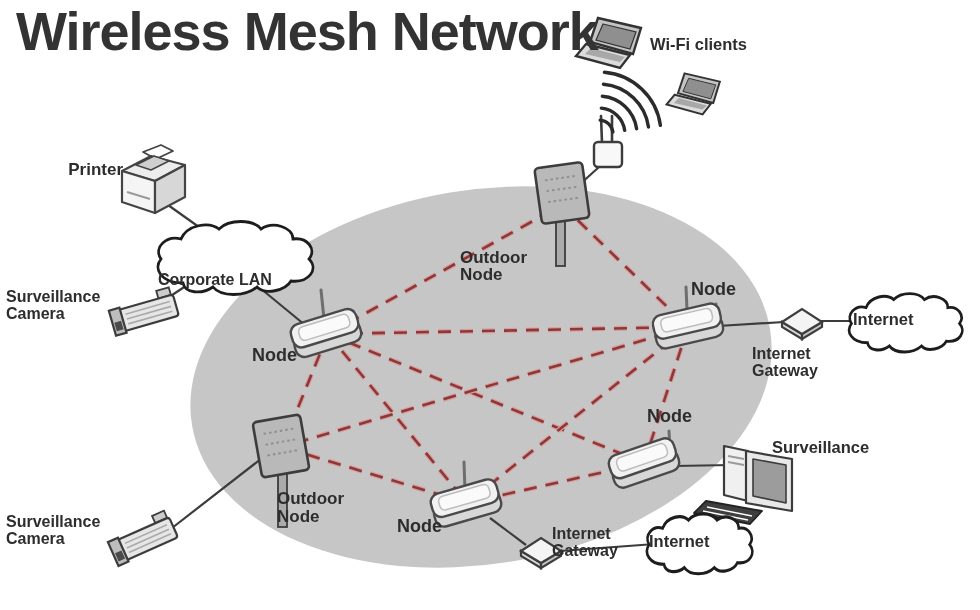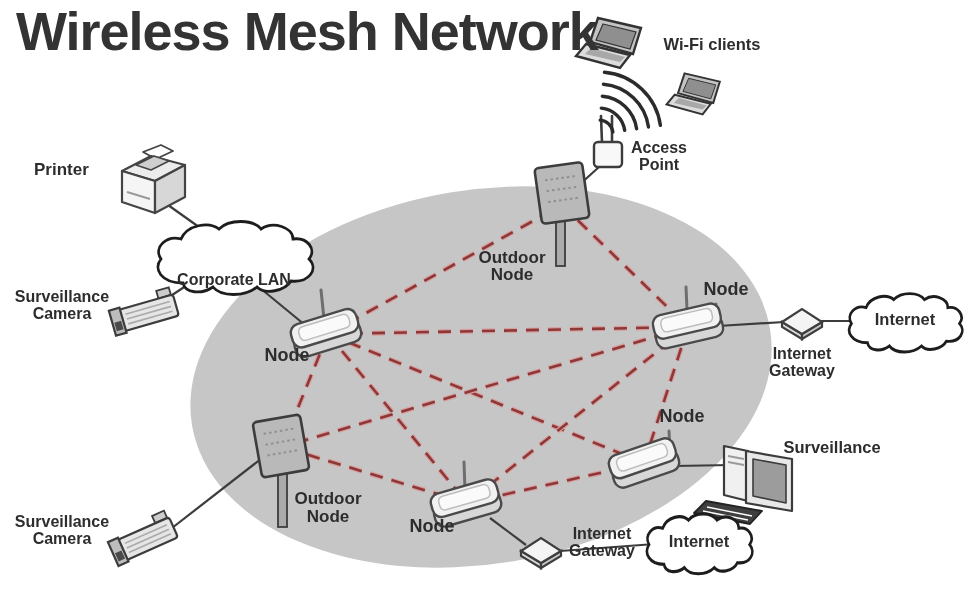--- a/index.html
+++ b/index.html
@@ -1,29 +1,29 @@
 <!DOCTYPE html>
 <html><head>
 <meta charset="utf-8">
 <style>
   html,body{margin:0;padding:0;background:#fff;}
   #stage{
     position:relative;width:980px;height:610px;background:#ffffff;overflow:hidden;
     font-family:"Liberation Sans","DejaVu Sans",sans-serif;color:#2d2d2d;
   }
   #diagram-svg{position:absolute;left:0;top:0;}
-  .lbl{position:absolute;font-weight:bold;color:#2d2d2d;text-align:center;line-height:1.05;white-space:nowrap;}
+  .lbl{position:absolute;font-weight:bold;color:#2d2d2d;line-height:1.05;white-space:nowrap;}
   .lbl .ln{display:block;}
   #page-title{
     position:absolute;left:16px;top:0px;font-weight:bold;color:#333333;
     font-size:54px;line-height:62px;letter-spacing:-1px;
   }
   
   .f16{font-size:16px;} .f165{font-size:16.5px;} .f17{font-size:17px;} .f18{font-size:18px;}
-  #lbl-printer{left:34px;top:161px;width:95px;text-align:left;}
+  #lbl-printer{left:28px;top:161px;width:95px;text-align:right;}
   #lbl-corp-lan{left:158px;top:244px;width:152px;margin-top:28px;}
   #lbl-cam-top{left:6px;top:288px;width:112px;line-height:17px;}
   #lbl-node-a{left:252px;top:346px;width:70px;}
   #lbl-outdoor-b{left:460px;top:249px;width:104px;line-height:17px;}
   #lbl-ap{left:610px;top:139px;width:98px;line-height:17px;}
   #lbl-wifi{left:650px;top:36px;width:124px;}
   #lbl-node-c{left:691px;top:280px;width:70px;}
   #lbl-gw1{left:752px;top:346px;width:100px;line-height:16.5px;}
   #lbl-inet1{left:853px;top:311px;width:104px;}
   #lbl-node-d{left:647px;top:407px;width:70px;}
@@ -231,24 +231,20 @@
     <span class="ln">Camera</span>
   </div>
 
   <div class="lbl f18" id="lbl-node-a">Node</div>
 
   <div class="lbl f17" id="lbl-outdoor-b">
     <span class="ln">Outdoor</span>
     <span class="ln">Node</span>
   </div>
 
-  <div class="lbl f16" id="lbl-ap">
-    <span class="ln">Access</span>
-    <span class="ln">Point</span>
-  </div>
 
   <div class="lbl f165" id="lbl-wifi">Wi-Fi clients</div>
 
   <div class="lbl f18" id="lbl-node-c">Node</div>
 
   <div class="lbl f16" id="lbl-gw1">
     <span class="ln">Internet</span>
     <span class="ln">Gateway</span>
   </div>
 

